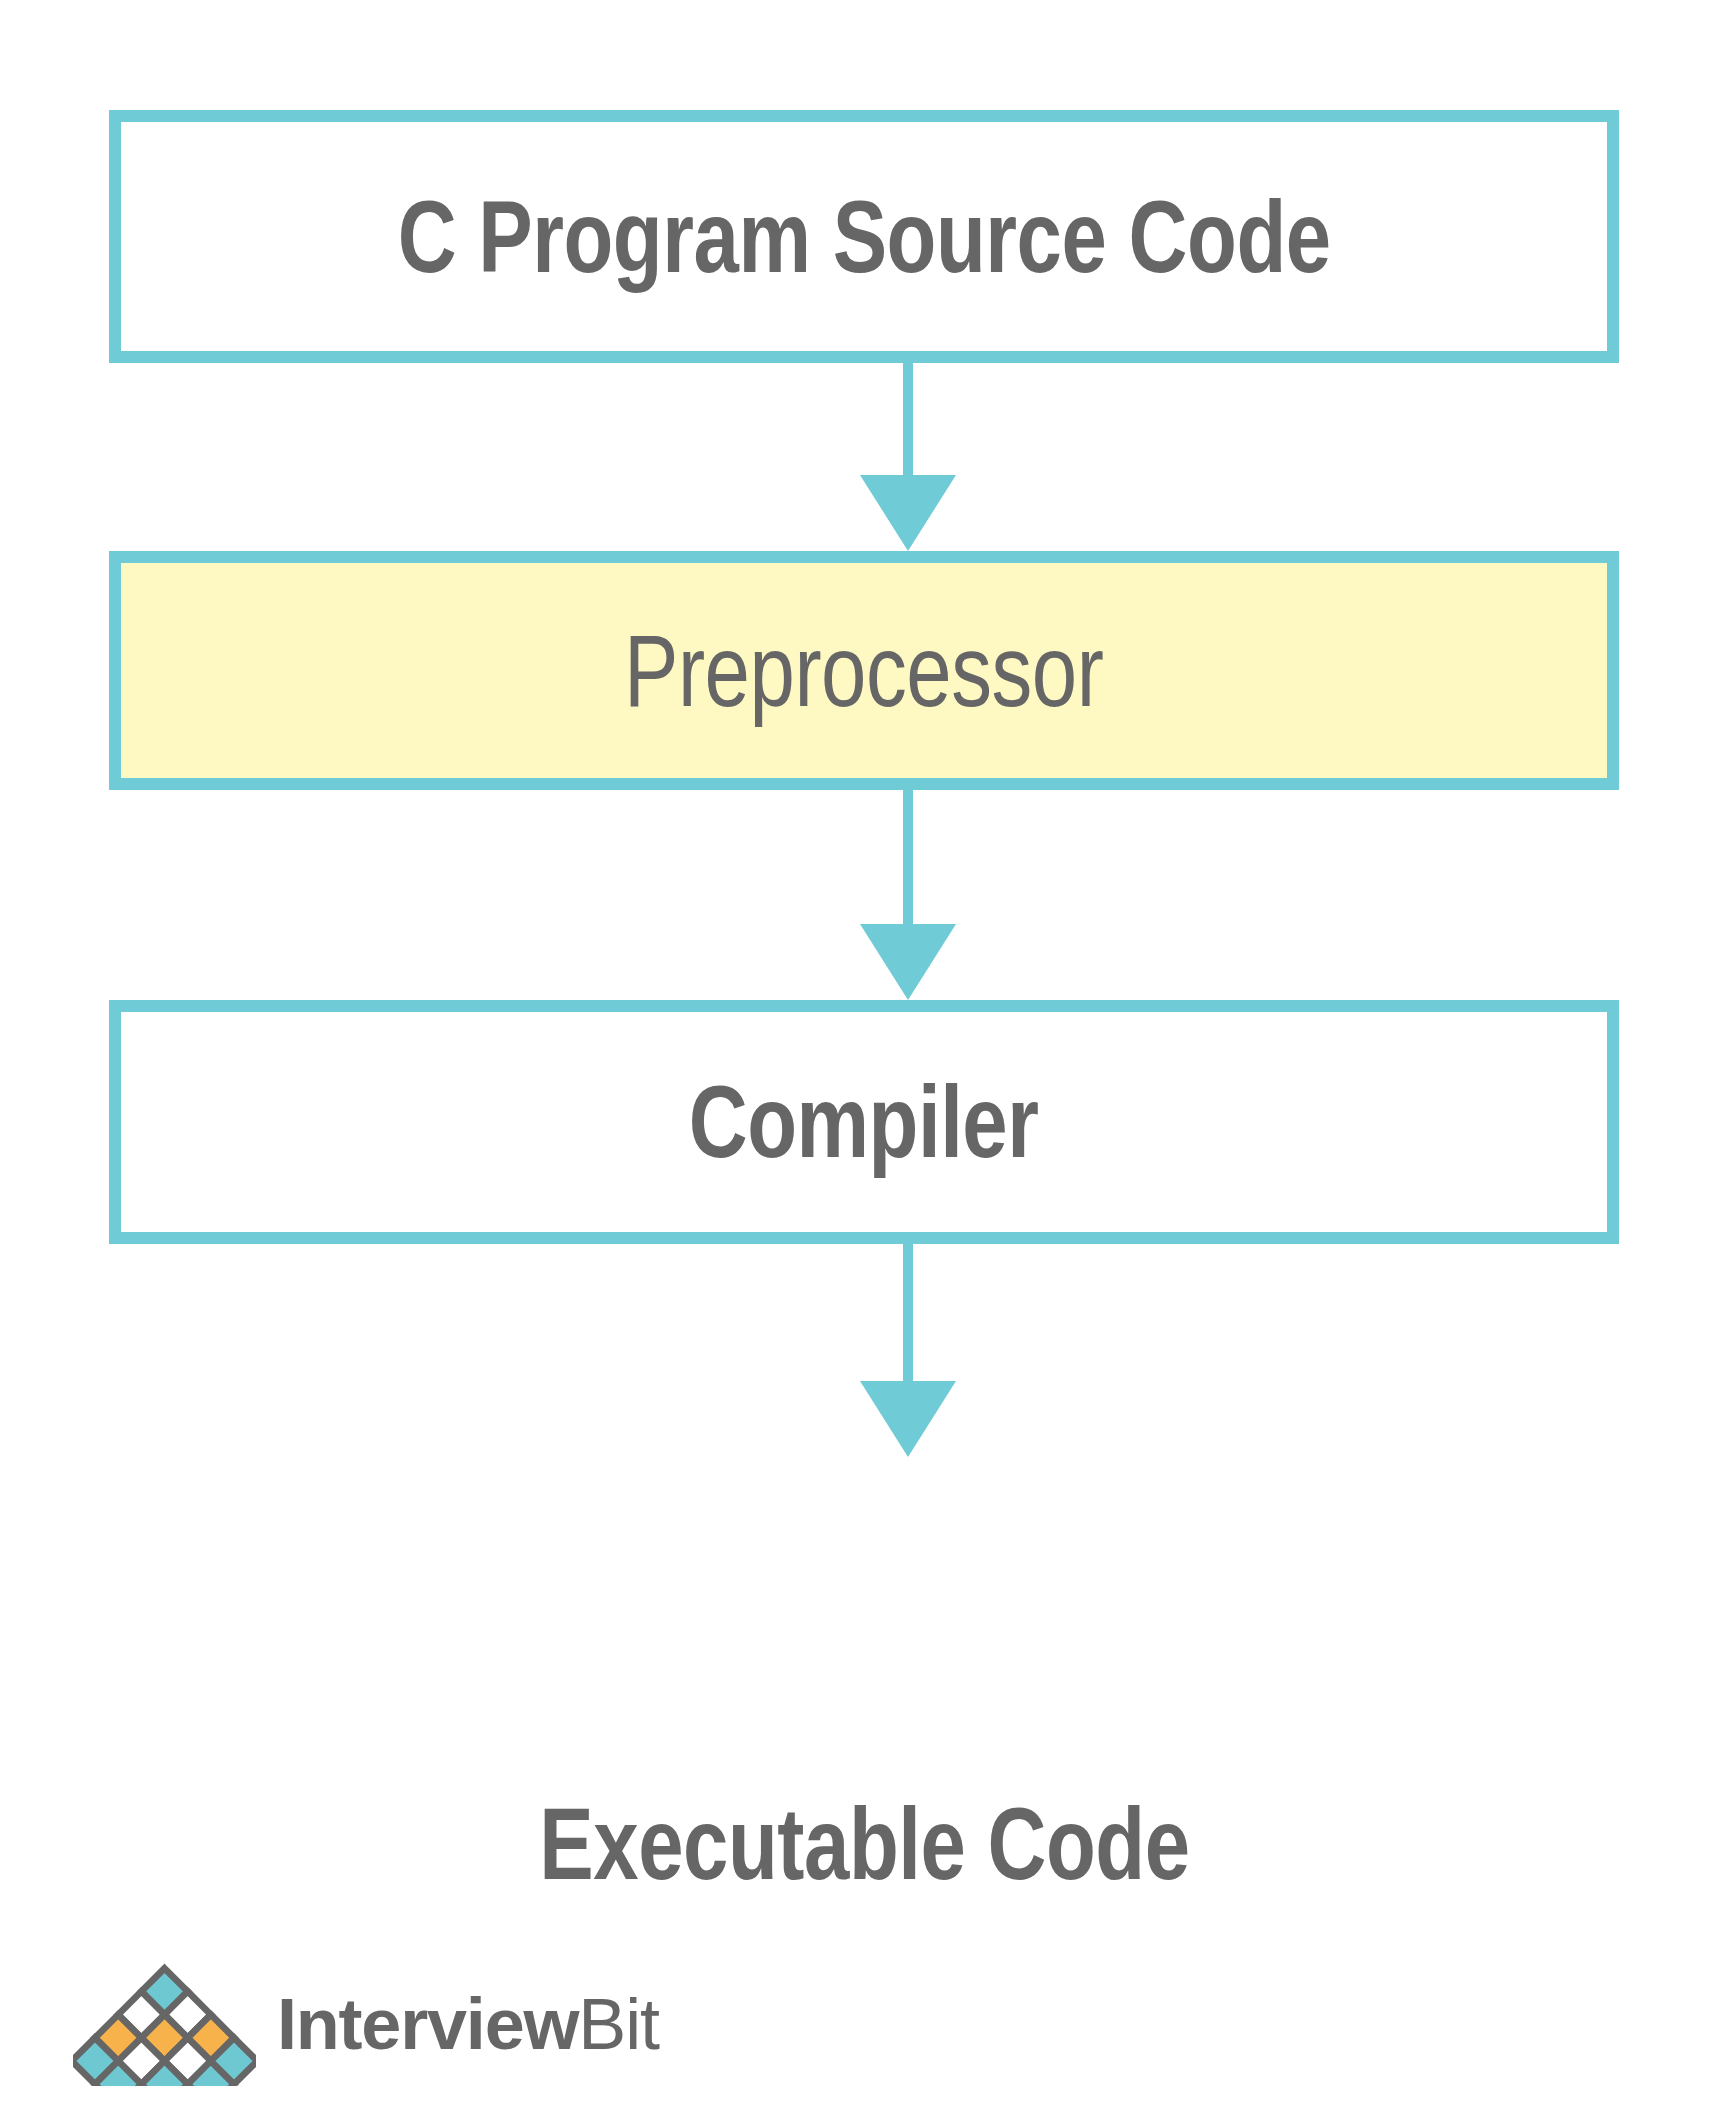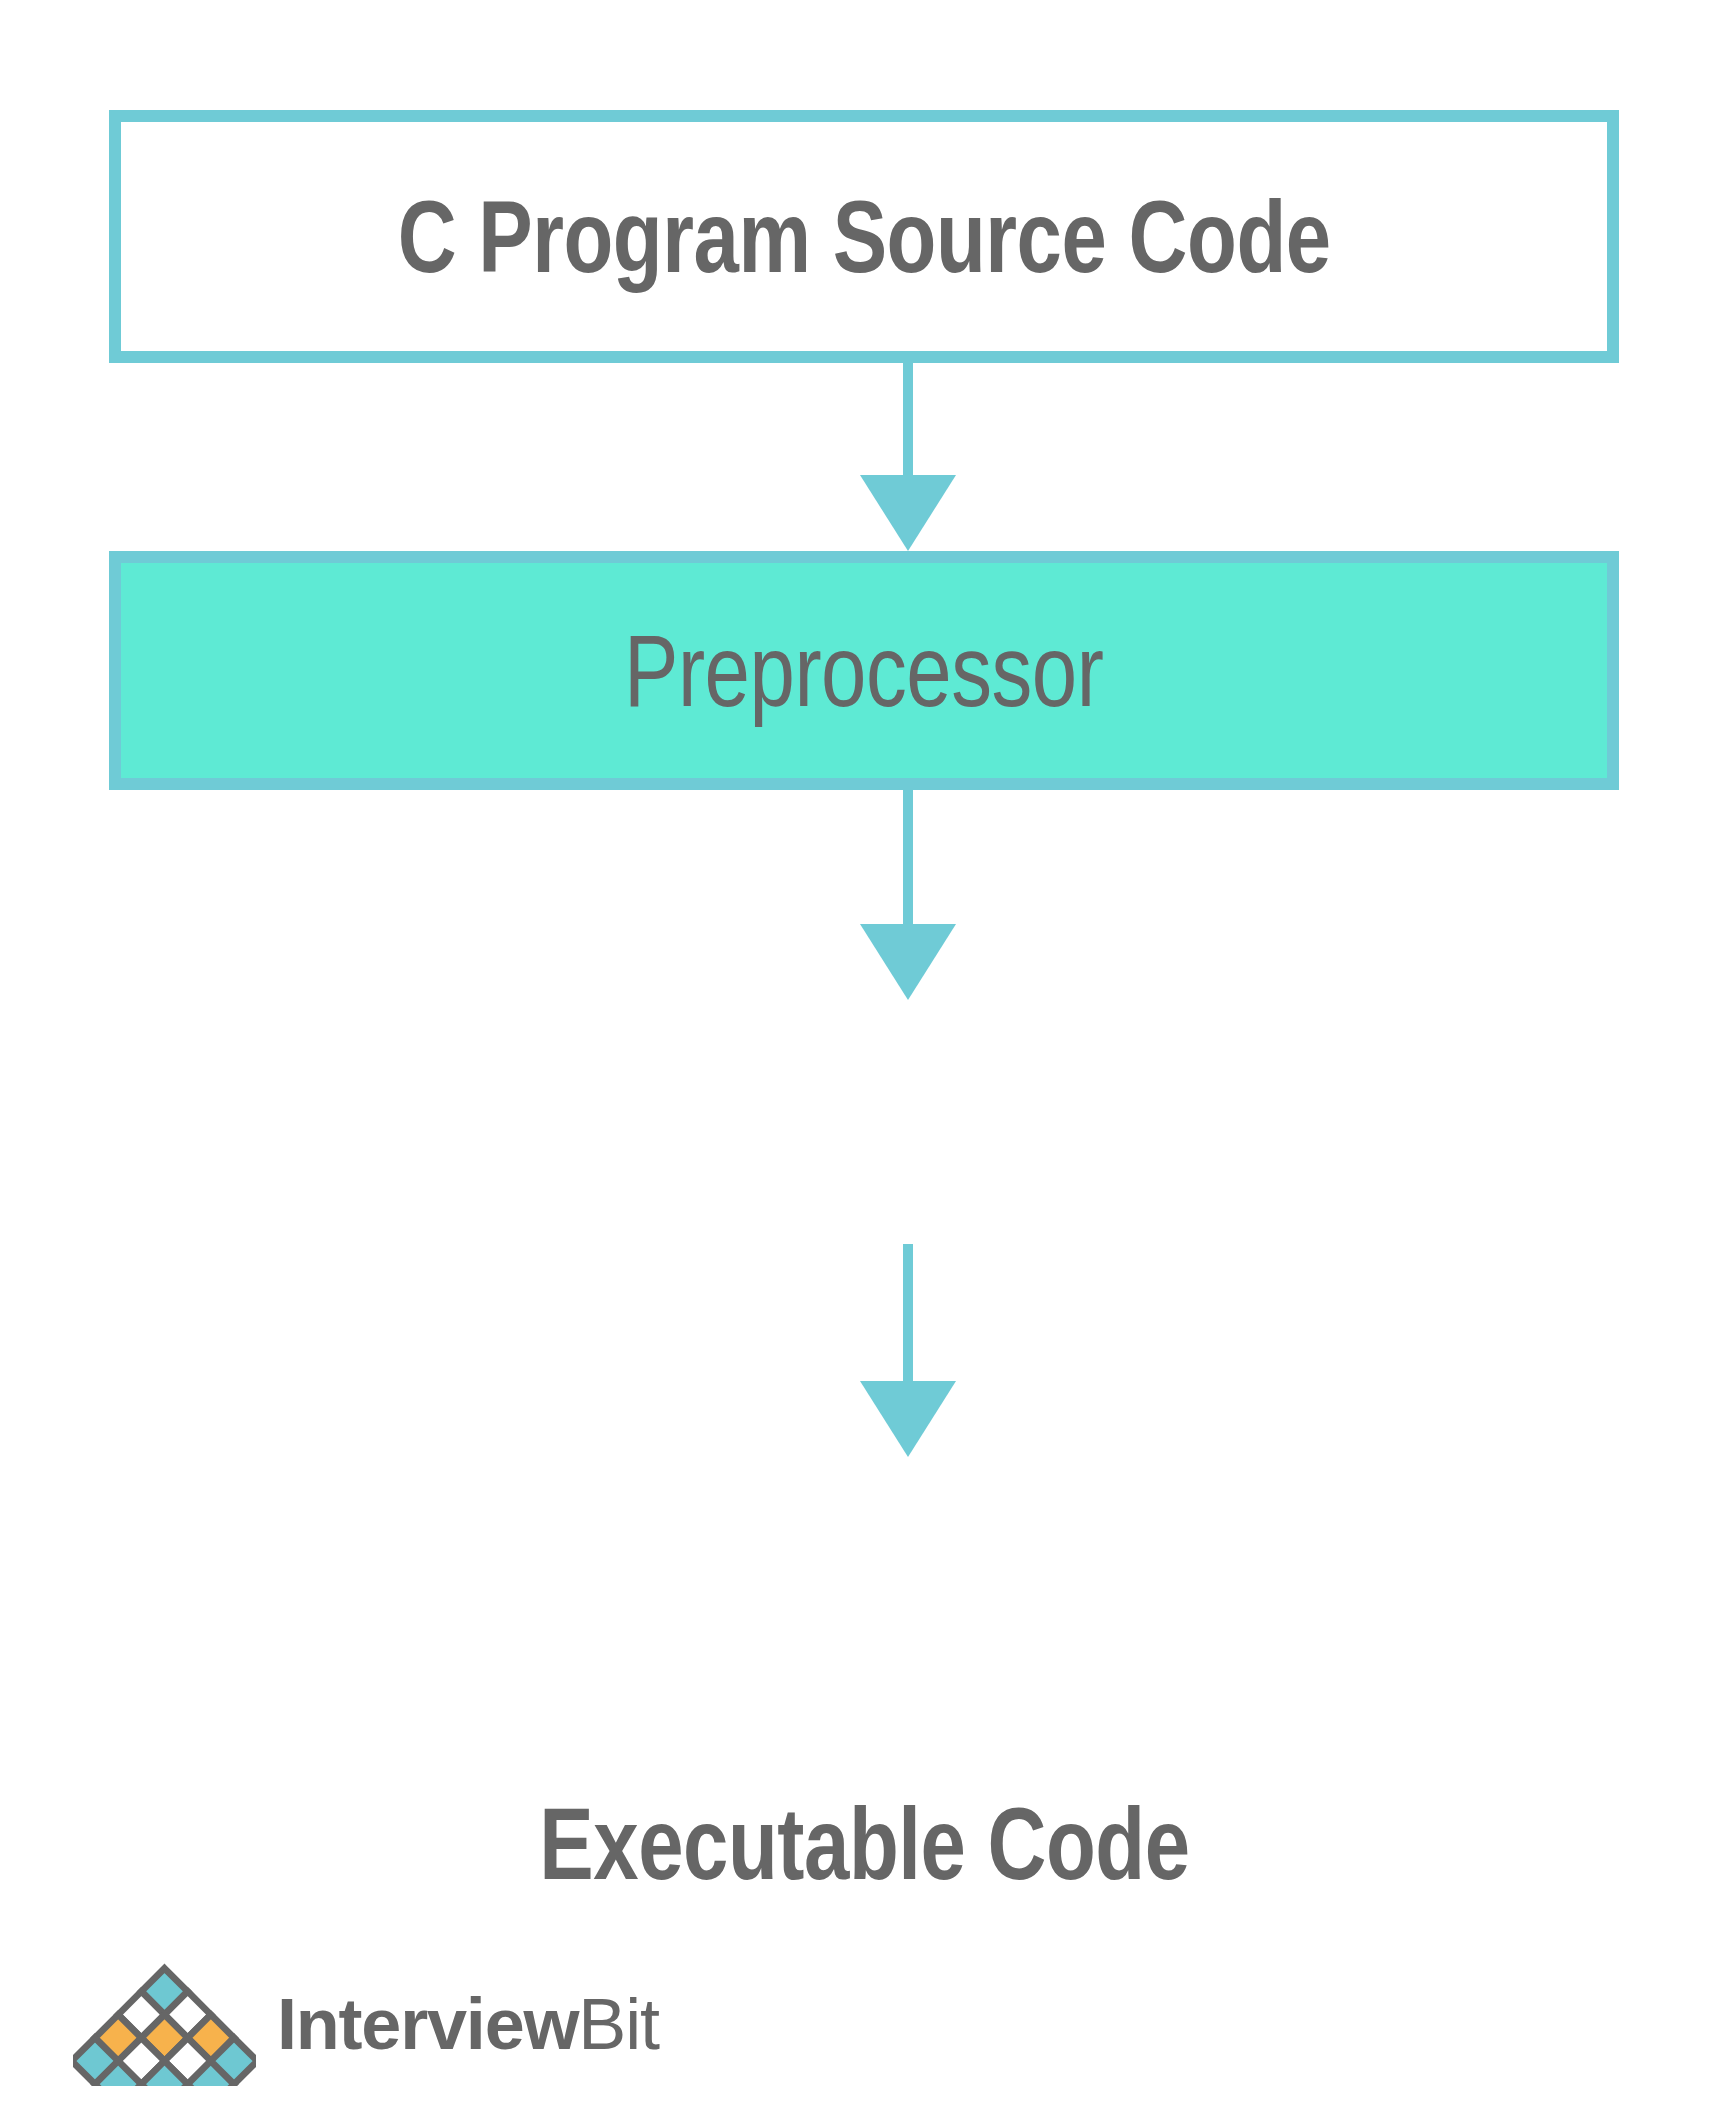--- a/index.html
+++ b/index.html
@@ -25,21 +25,21 @@
     left: 109px;
     width: 1510px;
     box-sizing: border-box;
     border: 12.2px solid #6fcbd6;
     background: #ffffff;
     display: flex;
     align-items: center;
     justify-content: center;
   }
   .flow-box.filled {
-    background: #5eead4;
+    background: #fef9c3;
   }
 
   .box-label {
     color: #666666;
     font-family: "Liberation Sans", sans-serif;
     line-height: 1;
     letter-spacing: -0.6px;
     white-space: nowrap;
     transform: scaleX(0.80);
     transform-origin: center center;
@@ -147,20 +147,23 @@
 
   <div class="flow-box filled" id="box-preprocessor">
     <span class="box-label normal">Preprocessor</span>
   </div>
 
   <div class="arrow" id="arrow-2">
     <div class="stem"></div>
     <div class="head"></div>
   </div>
 
+  <div class="flow-box" id="box-compiler">
+    <span class="box-label bold">Compiler</span>
+  </div>
 
   <div class="arrow" id="arrow-3">
     <div class="stem"></div>
     <div class="head"></div>
   </div>
 
 
   <div id="executable-caption">
     <span>Executable Code</span>
   </div>

